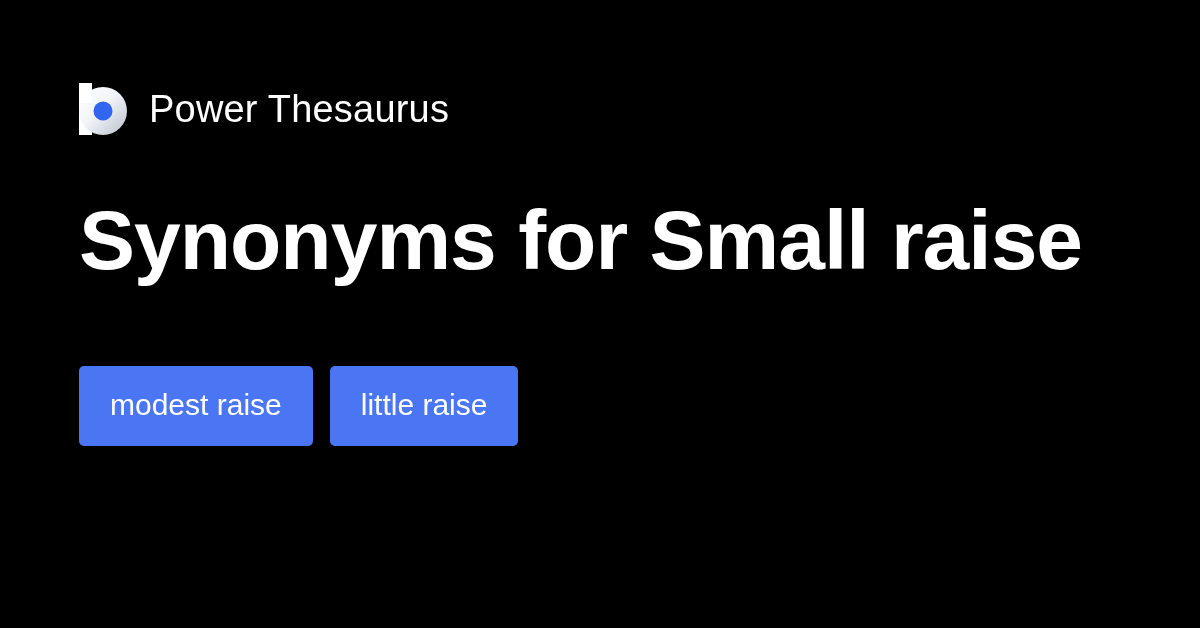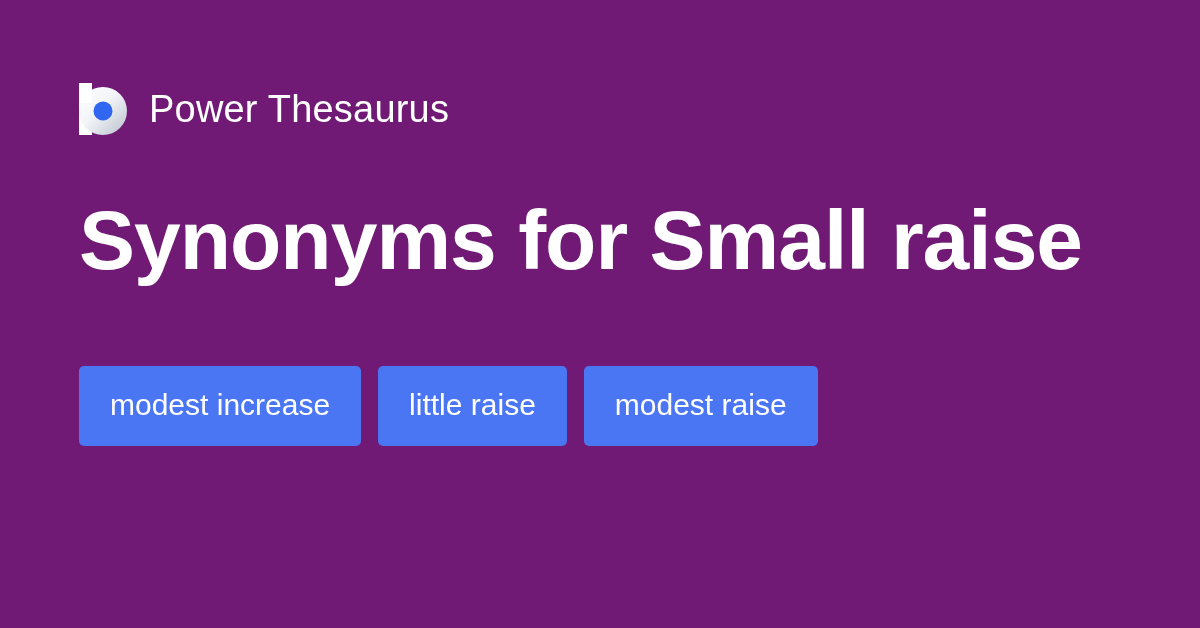--- a/index.html
+++ b/index.html
@@ -10,21 +10,21 @@
     width: 1200px;
     height: 628px;
     overflow: hidden;
     font-family: "Liberation Sans", sans-serif;
     background: #3066f0;
   }
   .page {
     position: relative;
     width: 1200px;
     height: 628px;
-    background: #701a75;
+    background: #000000;
     box-sizing: border-box;
   }
 
   
   .brand {
     position: absolute;
     left: 79px;
     top: 83px;
     display: flex;
     align-items: center;
@@ -105,18 +105,17 @@
       <circle cx="24" cy="28" r="24" fill="url(#bowlGrad)"></circle>
       <circle cx="24" cy="28" r="9.5" fill="#3066f0"></circle>
       <rect x="0" y="0" width="13" height="20" fill="#ffffff"></rect>
     </svg>
     <span class="brand-name">Power Thesaurus</span>
   </div>
 
   <h1 class="headline">Synonyms for Small raise</h1>
 
   <div class="chips">
-    <button class="chip">modest increase</button>
+    <button class="chip">modest raise</button>
     <button class="chip">little raise</button>
-    <button class="chip">modest raise</button>
   </div>
 
 </div>
 
 </body></html>

